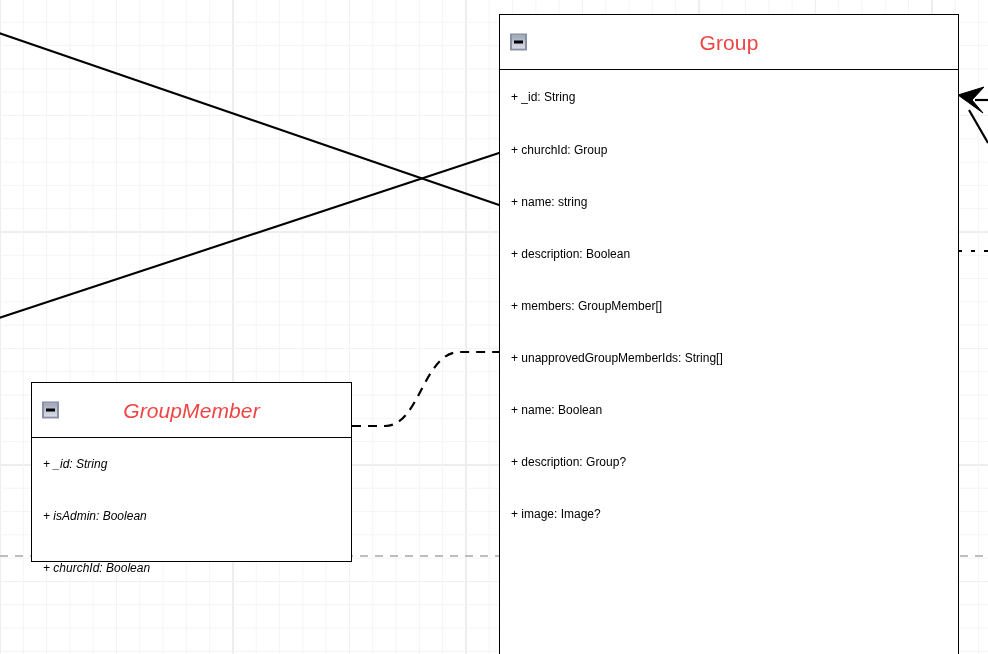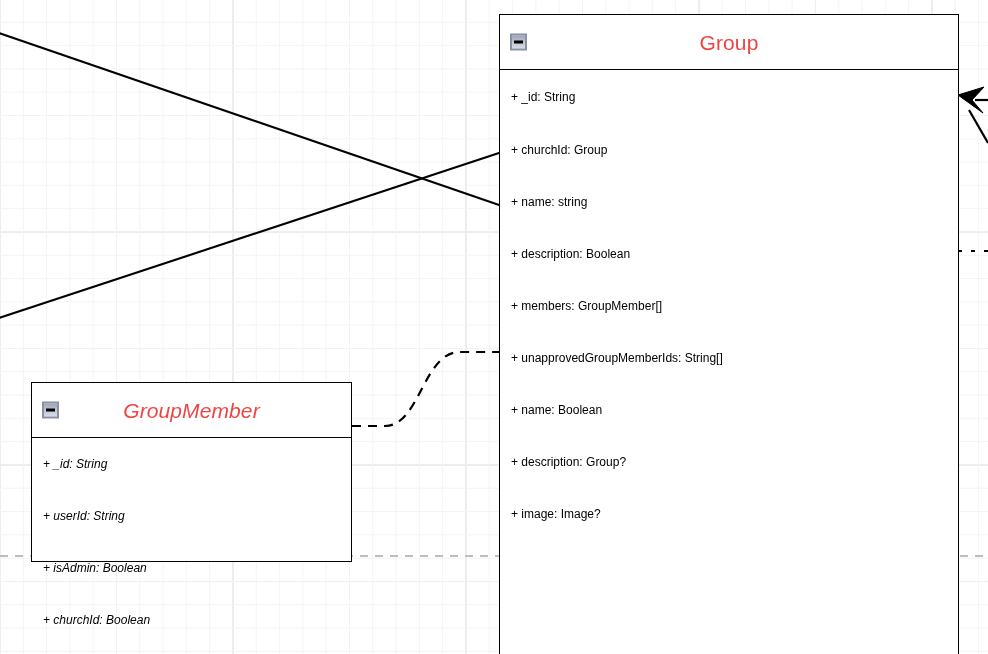--- a/index.html
+++ b/index.html
@@ -132,19 +132,18 @@
     </div>
   </div>
 
   <div class="uml-class" id="group-member-class" style="left:31px; top:382px; width:321px; height:180px;font-style:italic;">
     <div class="uml-header">
       <span class="collapse-icon"></span>
       <span class="uml-title">GroupMember</span>
     </div>
     <div class="uml-body">
       <div class="uml-attr">+ _id: String</div>
-      <div class="uml-attr">+ userId: String</div>
       <div class="uml-attr">+ isAdmin: Boolean</div>
       <div class="uml-attr">+ churchId: Boolean</div>
     </div>
   </div>
 
 </div>
 
 </body></html>

